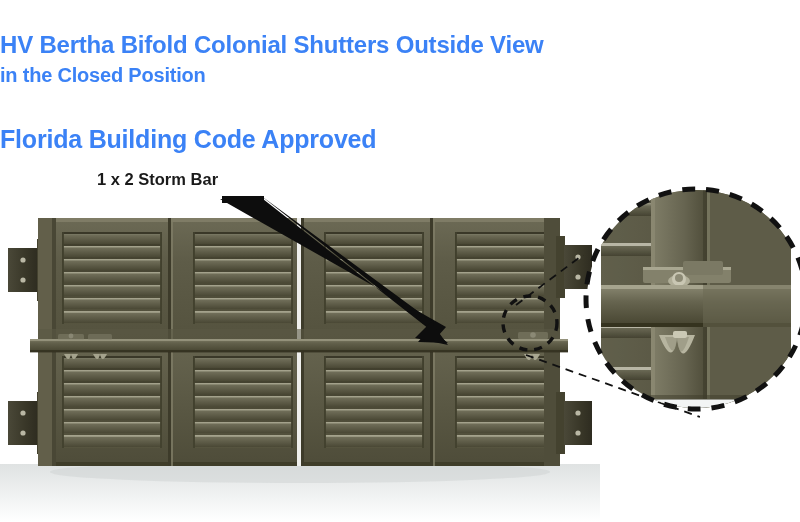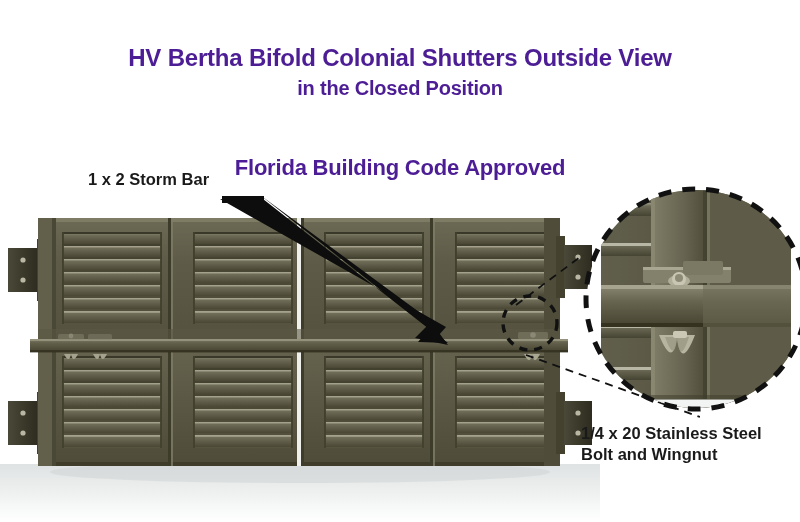--- a/index.html
+++ b/index.html
@@ -16,43 +16,41 @@
     height: 522px;
     background: #ffffff;
     overflow: hidden;
   }
 
   
   .title {
     position: absolute;
     left: 0;
     width: 800px;
-    text-align: center;
-    color: #4c1d95;
+    color: #3b82f6;
     font-weight: bold;
     letter-spacing: -0.2px;
     line-height: 30px;
-    margin-top: 13px;
   }
   #title-line1 { top: 30px; font-size: 24px; }
   #title-line2 { top: 60px; font-size: 20px; }
-  #subtitle    { top: 140px; font-size: 22px; }
+  #subtitle    { top: 124px; font-size: 25px; }
 
   
   .callout-label {
     position: absolute;
     color: #1a1a1a;
     font-weight: bold;
     font-size: 16.5px;
     line-height: 21px;
     white-space: nowrap;
   }
   #label-stormbar { left: 88px; top: 169px; }
   #label-bolt     { left: 581px; top: 423px; }
-  .callout-label span { display: block; }
+  .callout-label span { display: block; margin-left: 9px; }
 
   
   #arrow-stormbar {
     position: absolute;
     left: 210px;
     top: 185px;
     width: 250px;
     height: 175px;
   }
 
@@ -361,18 +359,14 @@
   </svg>
 
   <div class="title" id="title-line1">HV Bertha Bifold Colonial Shutters Outside View</div>
   <div class="title" id="title-line2">in the Closed Position</div>
   <div class="title" id="subtitle">Florida Building Code Approved</div>
 
   <div class="callout-label" id="label-stormbar">
     <span>1 x 2 Storm Bar</span>
   </div>
 
-  <div class="callout-label" id="label-bolt">
-    <span>1/4 x 20 Stainless Steel</span>
-    <span>Bolt and Wingnut</span>
-  </div>
 
 </div>
 
 </body></html>

